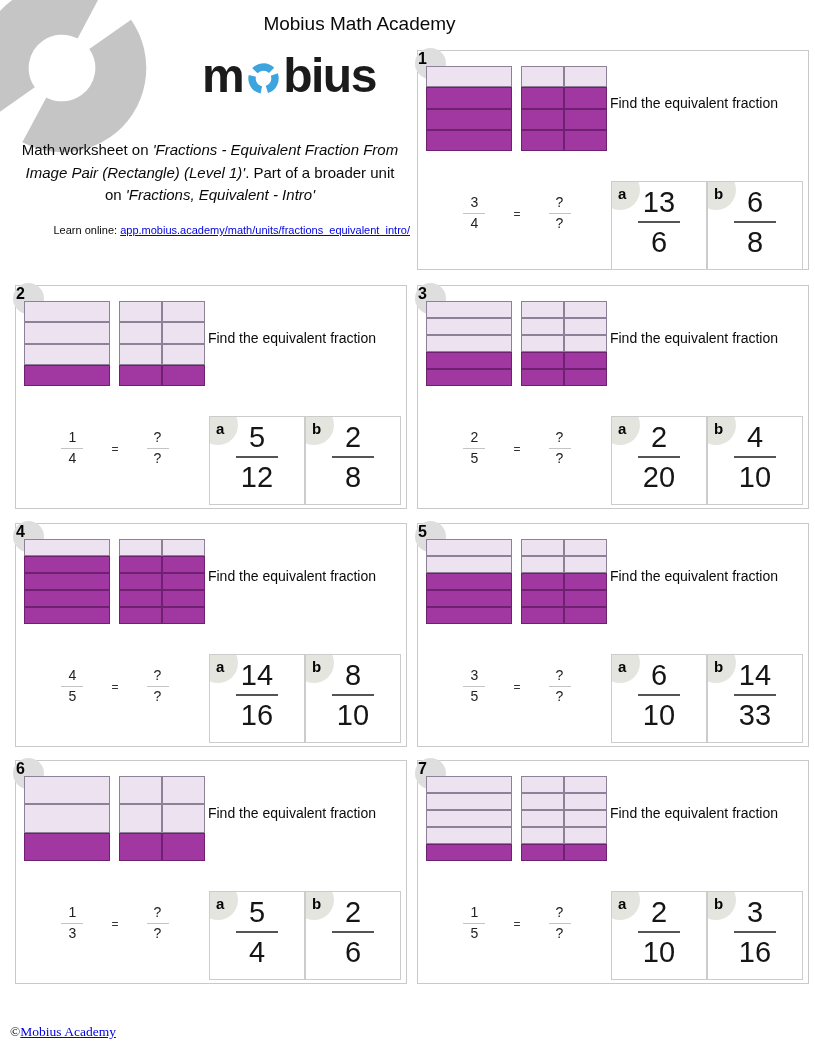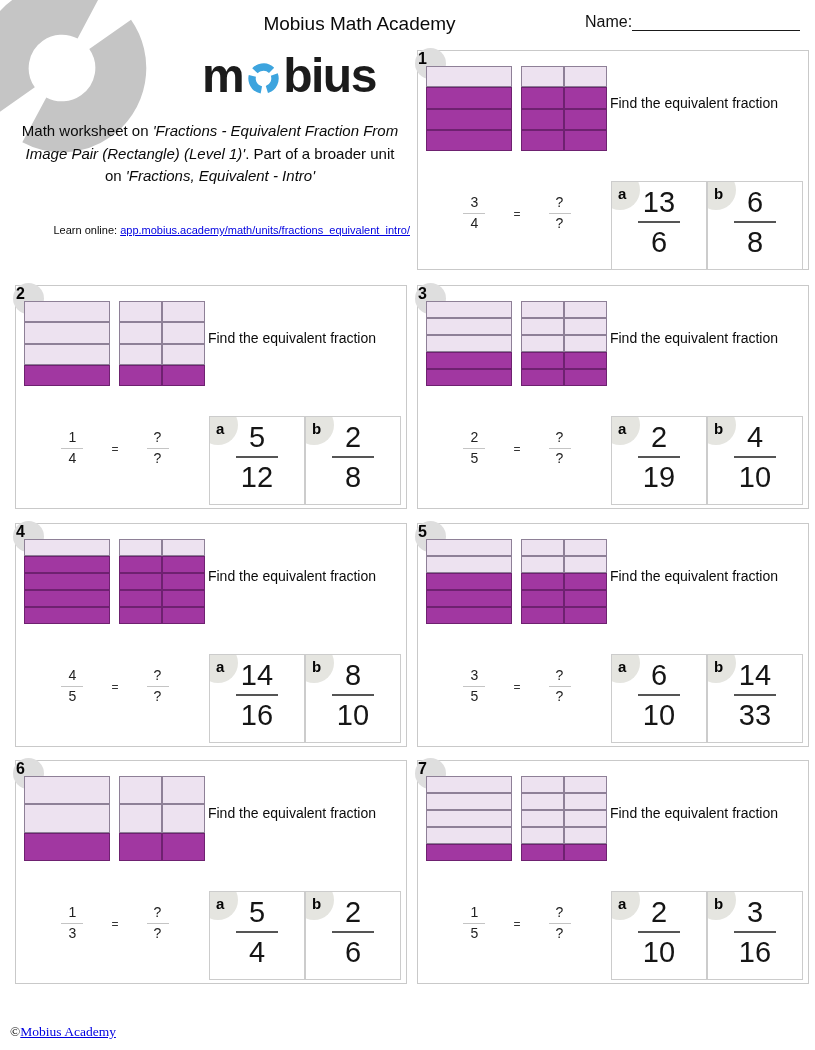--- a/index.html
+++ b/index.html
@@ -11,21 +11,21 @@
   .page-title { position:absolute; top:13px; left:0; width:719px; text-align:center;
                 font-size:19px; color:#0a0a0a; }
   .name-area { position:absolute; top:13px; left:585px; font-size:16px; white-space:nowrap; }
   .name-line { display:inline-block; width:168px; height:17px; border-bottom:1px solid #1a1a1a;
                vertical-align:bottom; }
 
   .logo { position:absolute; top:48px; left:202px; display:flex; align-items:center;
           font-size:48px; font-weight:bold; letter-spacing:-1.5px; color:#1b1b1b; }
   .logo-swirl { width:37px; height:37px; margin:6px 1px 0 2px; }
 
-  .intro { position:absolute; top:120px; left:18px; width:384px; text-align:center;
+  .intro { position:absolute; top:139px; left:18px; width:384px; text-align:center;
            font-size:15px; line-height:1.5; color:#0a0a0a; margin:0; }
   .learn { position:absolute; top:224px; left:12px; width:398px; text-align:right;
            font-size:11px; color:#0a0a0a; }
   .link { color:#0000e0; text-decoration:underline; cursor:pointer; }
 
   .problem { position:absolute; width:390px; border:1px solid #c9c9c9; background:#fff; }
 
   .pnum { position:absolute; top:-3px; left:-3px; width:31px; height:31px; }
   .pnum-circle { position:absolute; inset:0; border-radius:50%; background:#dedede; }
   .pnum-n { position:absolute; top:2px; left:3px; font-weight:bold; font-size:16px; color:#050505; }
@@ -65,23 +65,20 @@
 <body>
 
 <div id="page">
 
   <svg class="corner-swirl" viewBox="0 0 100 100">
     <circle cx="50" cy="50" r="30" fill="none" stroke="#c5c5c5" stroke-width="26" stroke-dasharray="80 14 80 14.5" transform="rotate(-35 50 50)"></circle>
   </svg>
 
   <div class="page-title">Mobius Math Academy</div>
 
-  <div class="name-area">
-    <span>Name:</span><span class="name-line"></span>
-  </div>
 
   <div class="logo">
     <span>m</span>
     <svg class="logo-swirl" viewBox="0 0 100 100">
       <circle cx="50" cy="50" r="31" fill="none" stroke="#3da4de" stroke-width="20" stroke-dasharray="50 15 50 15 50 14.8" transform="rotate(-20 50 50)"></circle>
     </svg>
     <span>bius</span>
   </div>
 
   <p class="intro">
@@ -240,21 +237,21 @@
         <span class="fbar"></span>
         <span class="fd">?</span>
       </div>
     </div>
     <div class="opt opt-a">
       <span class="badge-circle"></span>
       <span class="badge-letter">a</span>
       <div class="ofrac">
         <span class="on">2</span>
         <span class="obar"></span>
-        <span class="od">19</span>
+        <span class="od">20</span>
       </div>
     </div>
     <div class="opt opt-b">
       <span class="badge-circle"></span>
       <span class="badge-letter">b</span>
       <div class="ofrac">
         <span class="on">4</span>
         <span class="obar"></span>
         <span class="od">10</span>
       </div>

